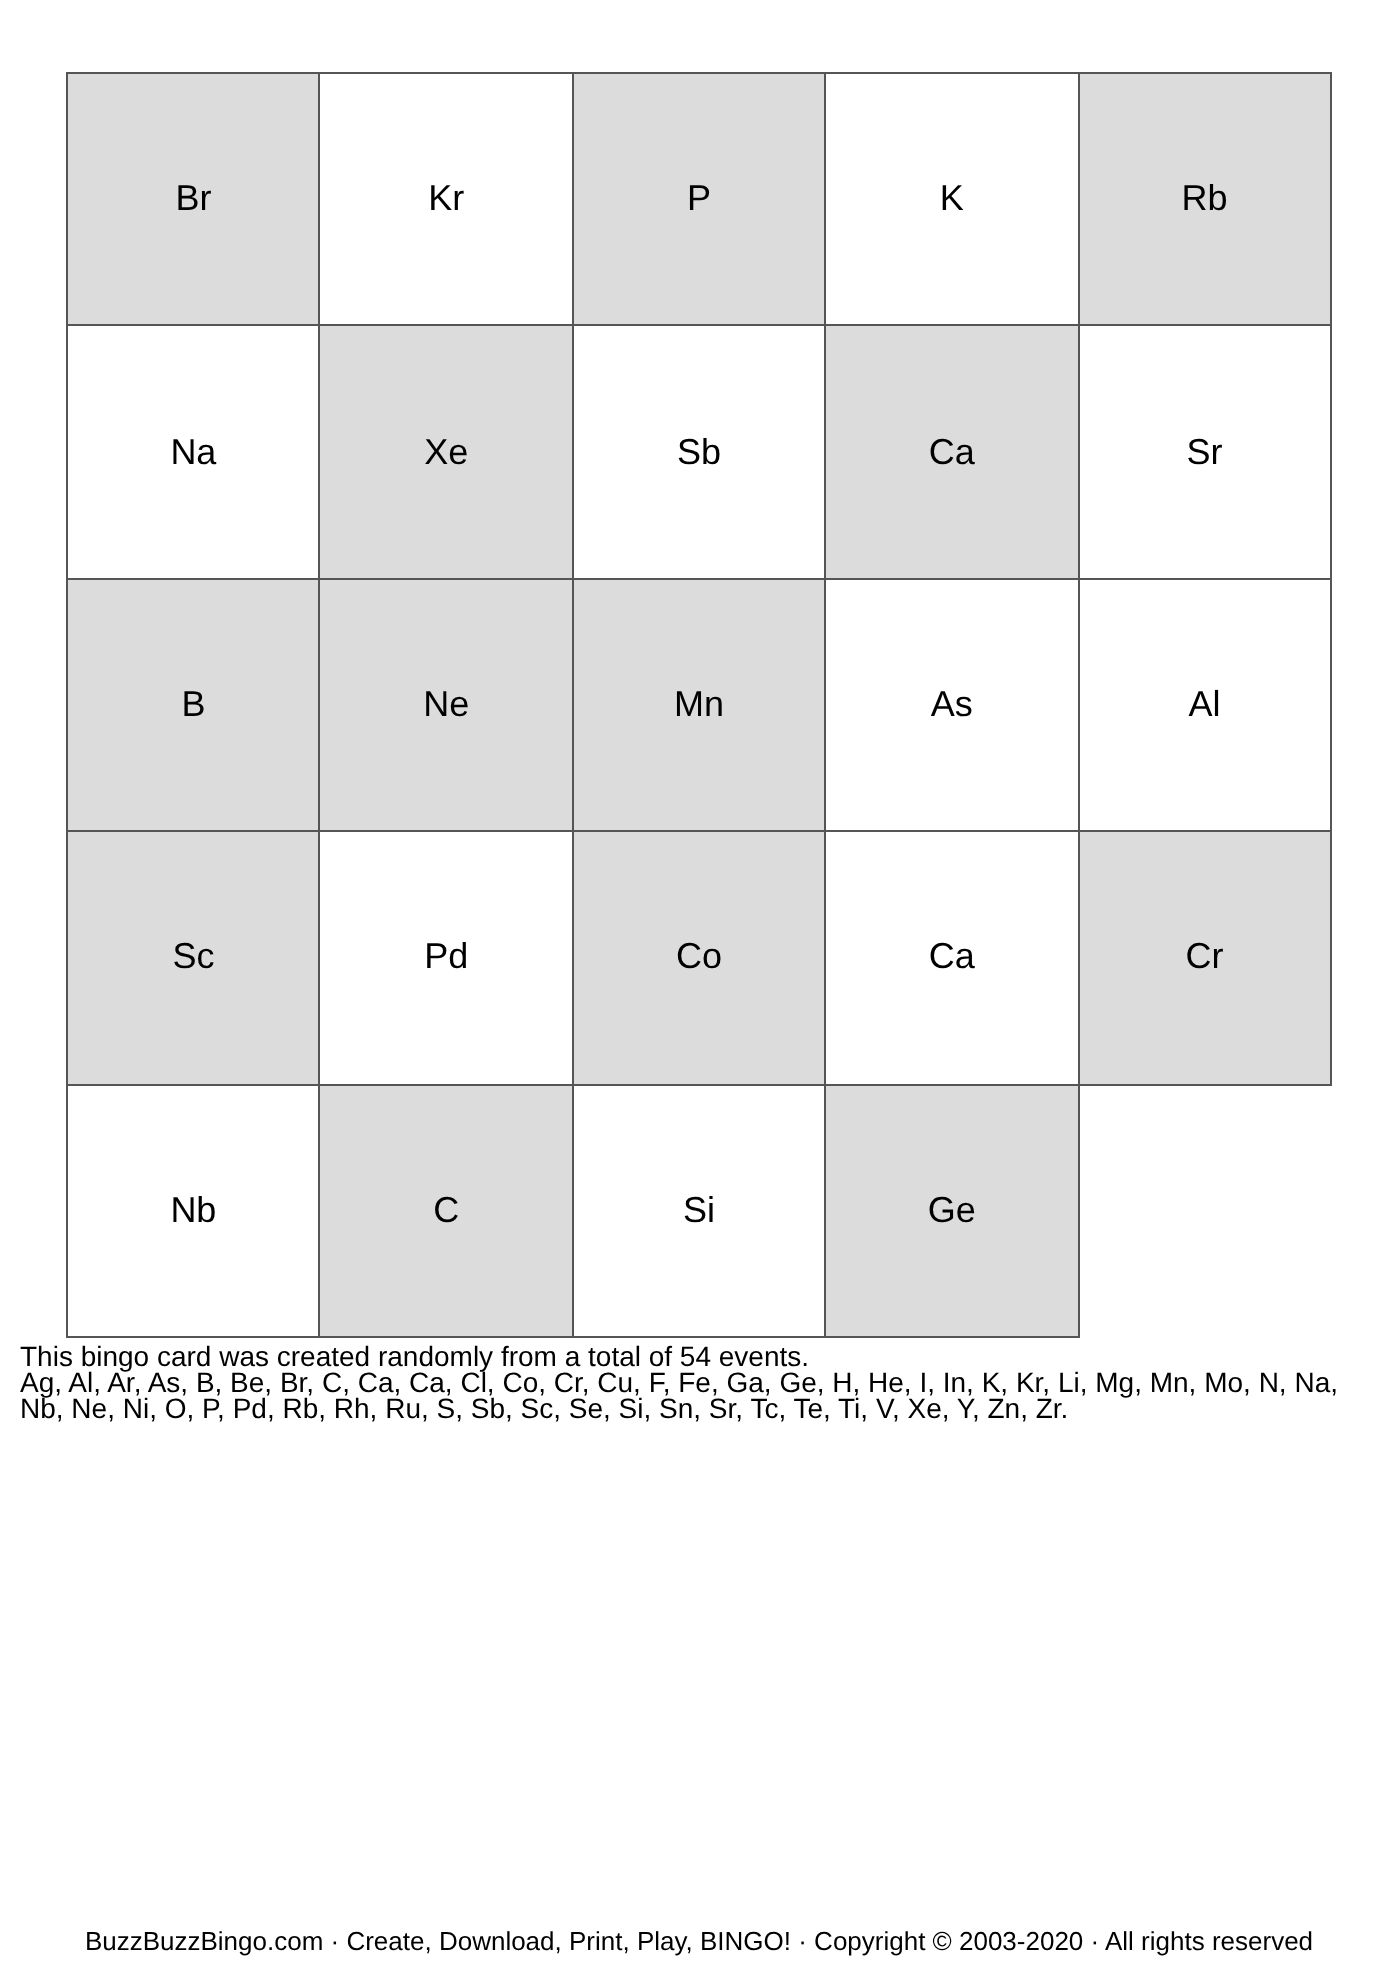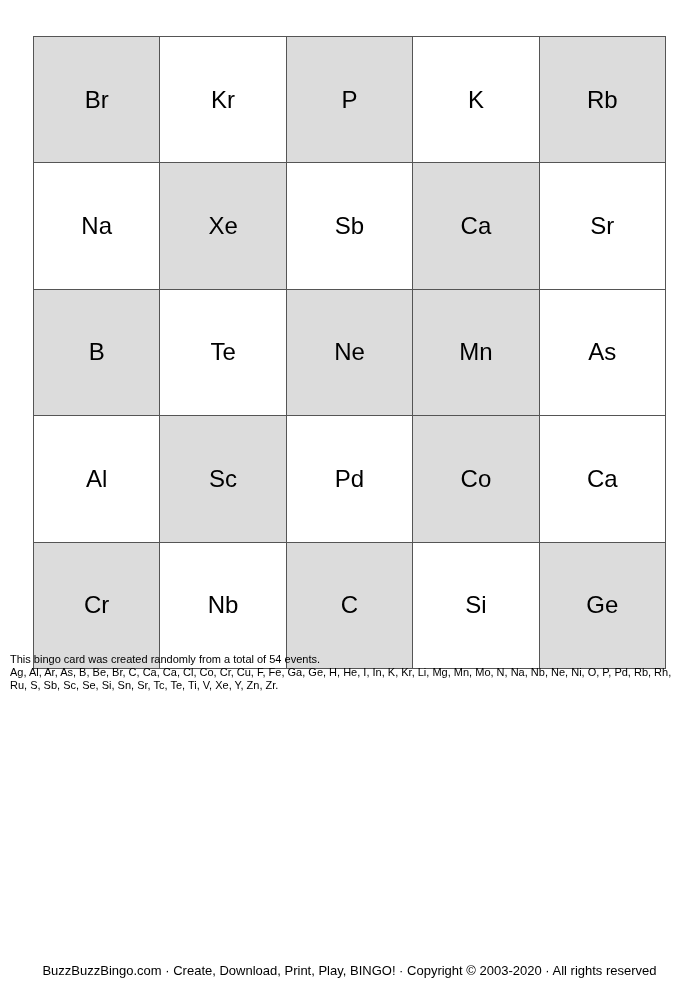--- a/index.html
+++ b/index.html
@@ -1,41 +1,40 @@
 <!DOCTYPE html>
 <html><head>
 <meta charset="utf-8">
 <style>
   html, body { margin:0; padding:0; background:#ffffff; }
   body { width:699px; height:989px; position:relative; font-family:"Liberation Sans", sans-serif; color:#000; }
   .grid { position:absolute; left:33px; top:36px; width:633px; height:633px;
           display:grid; grid-template-columns:repeat(5, 1fr); grid-template-rows:repeat(5, 1fr);
           border-top:1px solid #555; border-left:1px solid #555; box-sizing:border-box; }
   .cell { border-right:1px solid #555; border-bottom:1px solid #555; display:flex;
-          align-items:center; justify-content:center; font-size:24px; background:#fff; }
+          align-items:center; justify-content:center; font-size:18px; background:#fff; }
   .cell.shaded { background:#dcdcdc; }
-  .note { position:absolute; left:10px; top:653px; width:680px; font-size:11px; line-height:13px; }
+  .note { position:absolute; left:10px; top:672px; width:680px; font-size:14px; line-height:13px; }
   .footer { position:absolute; left:0; top:963px; width:699px; text-align:center; font-size:13px; }
 </style>
 </head>
 <body>
 
 <div class="grid" id="grid">
     <div class="cell shaded">Br</div>
     <div class="cell">Kr</div>
     <div class="cell shaded">P</div>
     <div class="cell">K</div>
     <div class="cell shaded">Rb</div>
     <div class="cell">Na</div>
     <div class="cell shaded">Xe</div>
     <div class="cell">Sb</div>
     <div class="cell shaded">Ca</div>
     <div class="cell">Sr</div>
     <div class="cell shaded">B</div>
-    <div class="cell">Te</div>
     <div class="cell shaded">Ne</div>
     <div class="cell shaded">Mn</div>
     <div class="cell">As</div>
     <div class="cell">Al</div>
     <div class="cell shaded">Sc</div>
     <div class="cell">Pd</div>
     <div class="cell shaded">Co</div>
     <div class="cell">Ca</div>
     <div class="cell shaded">Cr</div>
     <div class="cell">Nb</div>

